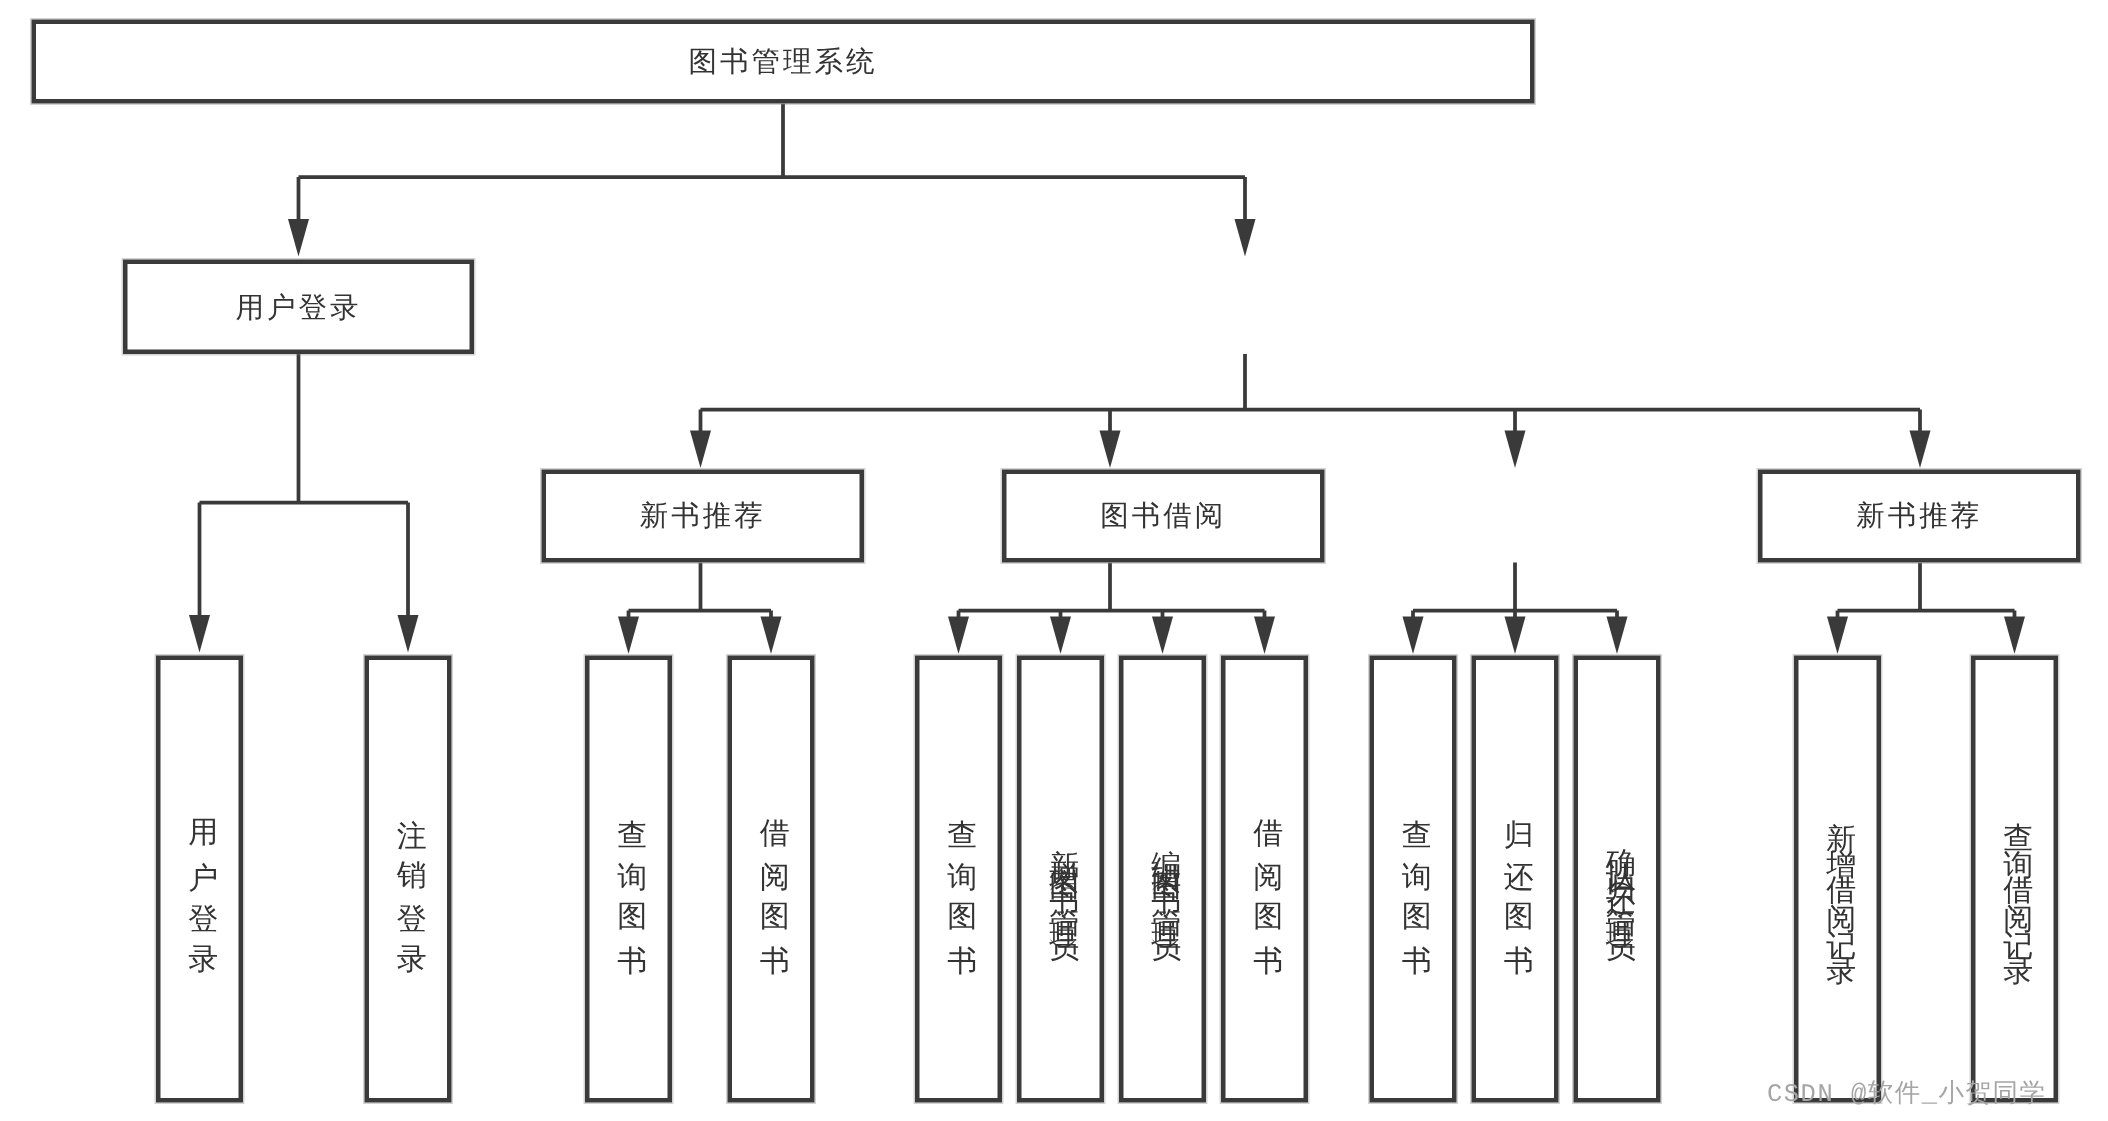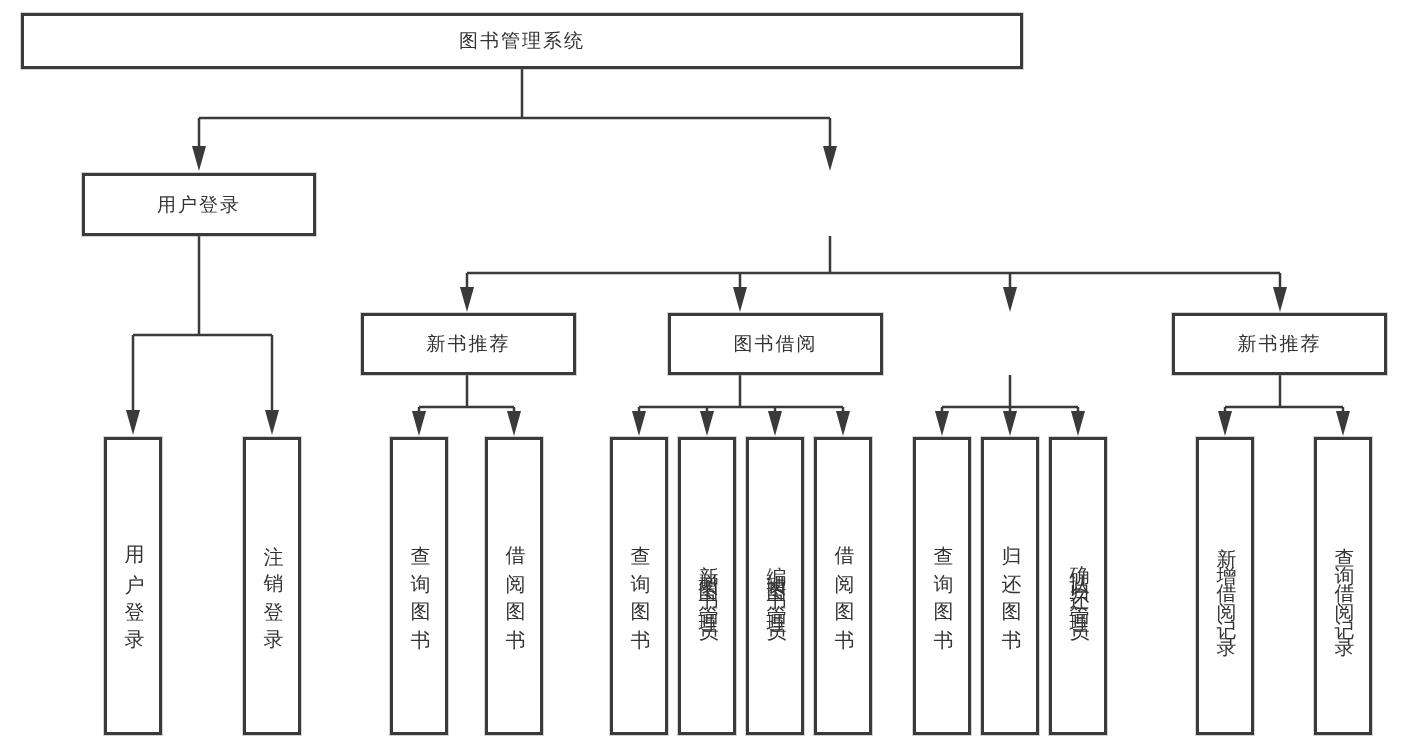--- a/index.html
+++ b/index.html
@@ -154,13 +154,14 @@
     <span class="vtext" style="letter-spacing: 8px;">确认归还（管理员）</span>
   </div>
 
   <div class="box leaf" style="left:1196px">
     <span class="vtext" style="letter-spacing: 18px;">新增借阅记录</span>
   </div>
   <div class="box leaf" style="left:1314px">
     <span class="vtext" style="letter-spacing: 18px;">查询借阅记录</span>
   </div>
 
+  <span id="watermark">CSDN @软件_小贺同学</span>
 </div>
 
 </body></html>

